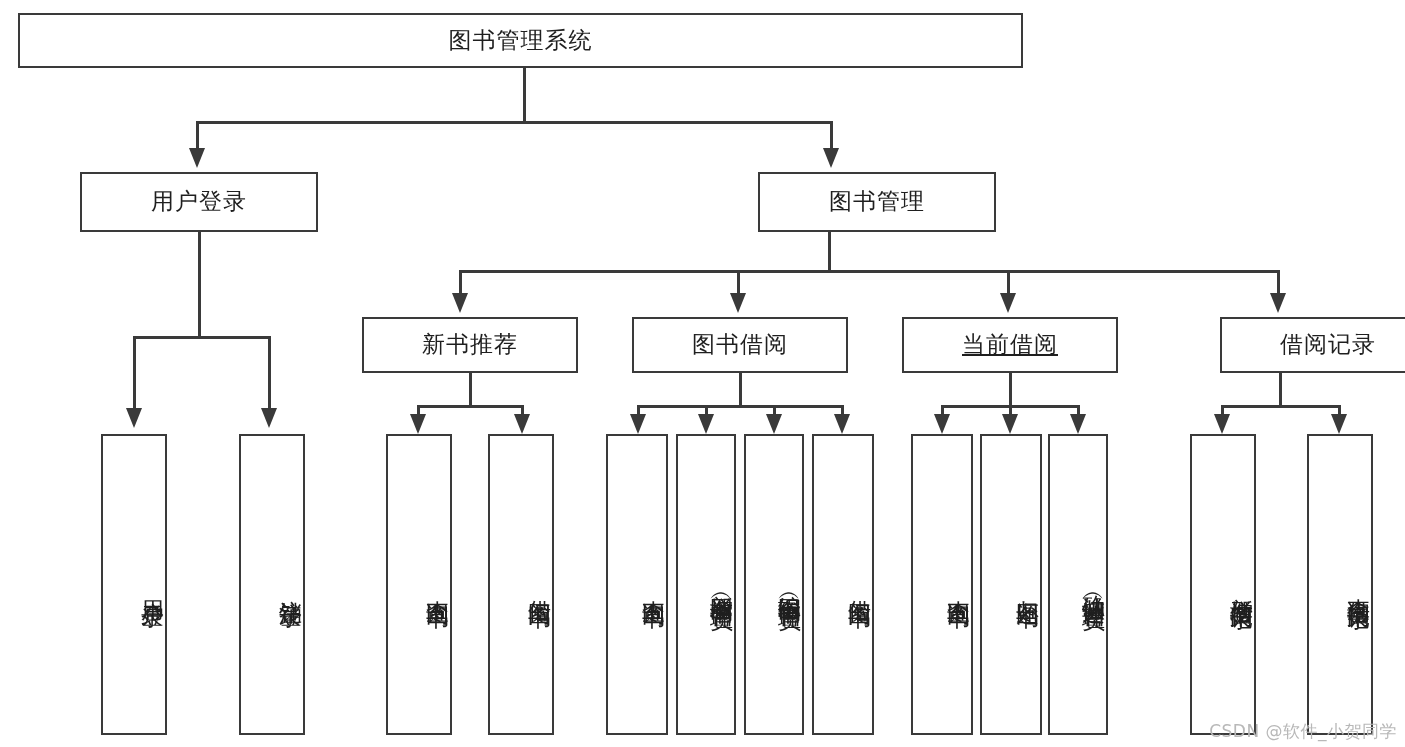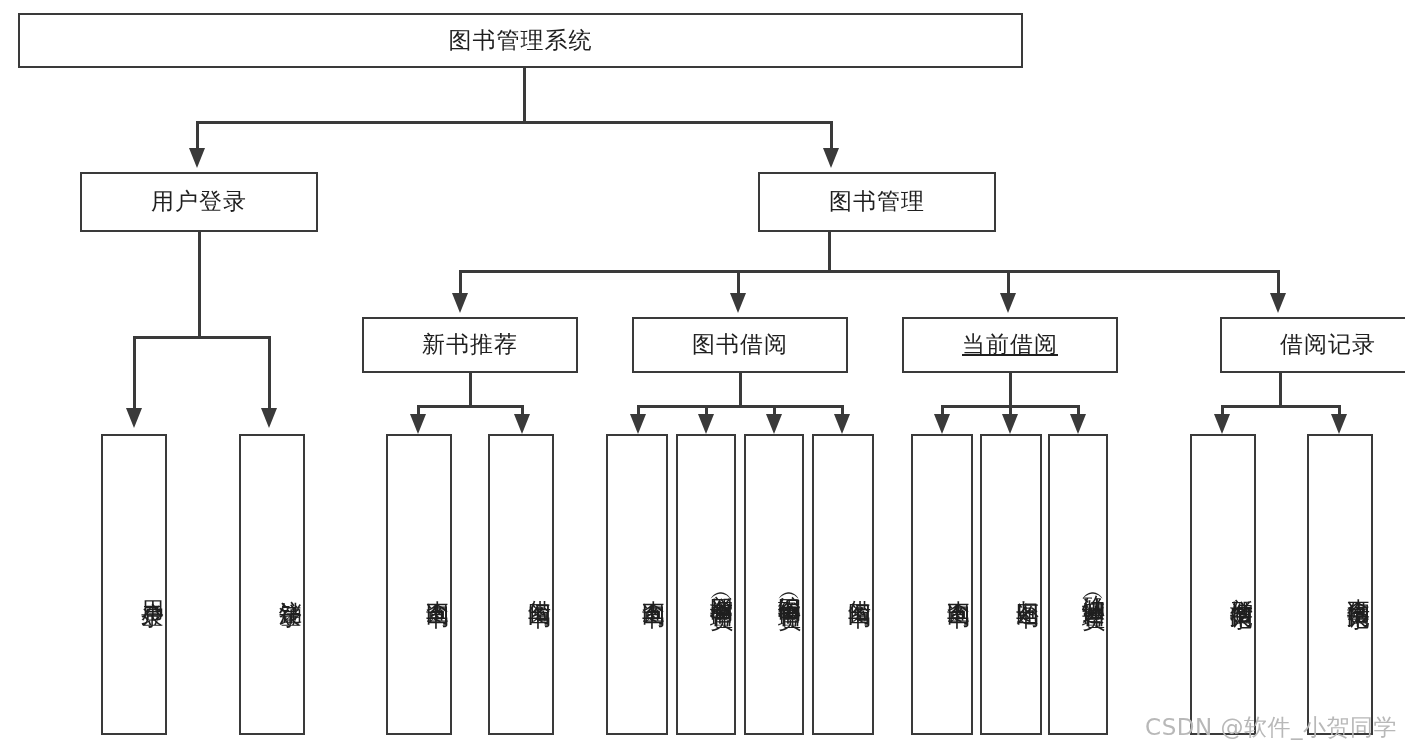--- a/index.html
+++ b/index.html
@@ -63,21 +63,21 @@
     width: 0;
     height: 0;
     border-left: 8px solid transparent;
     border-right: 8px solid transparent;
     border-top: 20px solid #3a3a3a;
   }
   #watermark {
     position: absolute;
     right: 8px;
     bottom: 4px;
-    font-size: 23px;
+    font-size: 17px;
     color: #b8b8b8;
     letter-spacing: 0.5px;
     white-space: nowrap;
     pointer-events: none;
   }
 </style>
 </head>
 <body>
 
 <div id="canvas">

